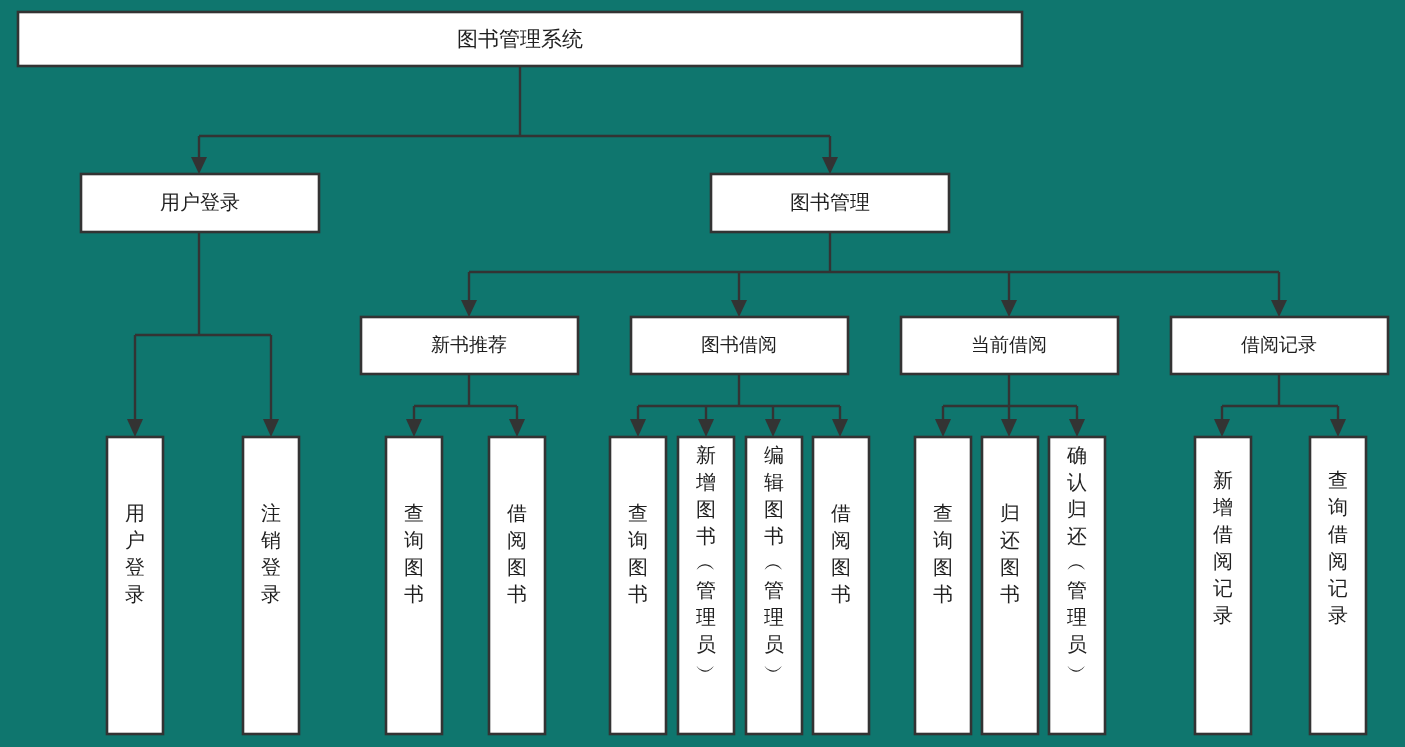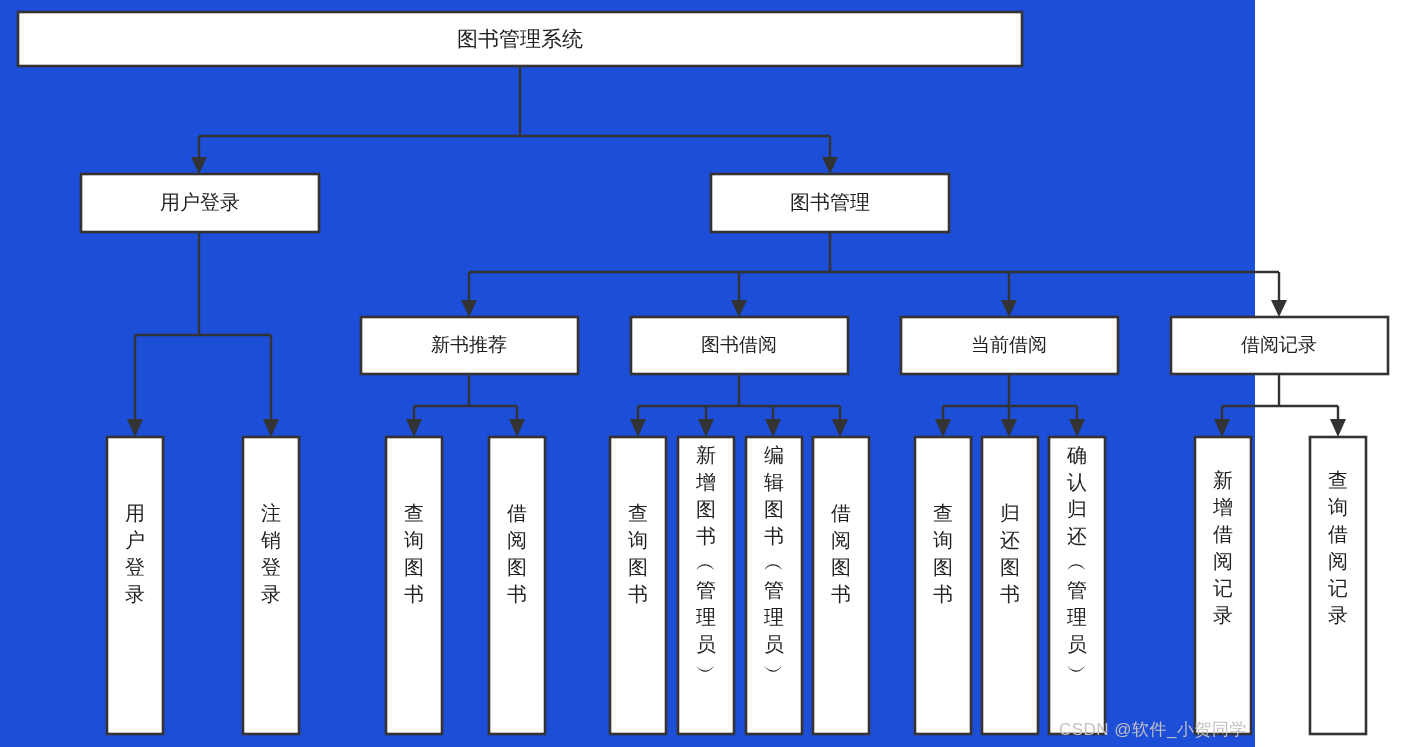--- a/index.html
+++ b/index.html
@@ -9,23 +9,23 @@
     background: #ffffff;
   }
   body {
     width: 1405px;
     height: 747px;
     font-family: "Liberation Sans", "DejaVu Sans", sans-serif;
     overflow: hidden;
   }
   #diagram-root {
     position: relative;
-    width: 1255px;
+    width: 1405px;
     height: 747px;
-    background: #1d4ed8;
+    background: #0f766e;
   }
   svg.chart-svg {
     position: absolute;
     top: 0;
     left: 0;
     width: 1405px;
     height: 747px;
     display: block;
   }
   .node-rect {
@@ -234,14 +234,13 @@
       <text class="leaf-label" x="1223" y="487"><tspan x="1223" dy="0">新</tspan><tspan x="1223" dy="27">增</tspan><tspan x="1223" dy="27">借</tspan><tspan x="1223" dy="27">阅</tspan><tspan x="1223" dy="27">记</tspan><tspan x="1223" dy="27">录</tspan></text>
     </g>
 
     <g>
       <rect class="node-rect" x="1310" y="437" width="56" height="297"></rect>
       <text class="leaf-label" x="1338" y="487"><tspan x="1338" dy="0">查</tspan><tspan x="1338" dy="27">询</tspan><tspan x="1338" dy="27">借</tspan><tspan x="1338" dy="27">阅</tspan><tspan x="1338" dy="27">记</tspan><tspan x="1338" dy="27">录</tspan></text>
     </g>
 
   </svg>
 
-  <div class="watermark">CSDN @软件_小贺同学</div>
 </div>
 
 </body></html>

